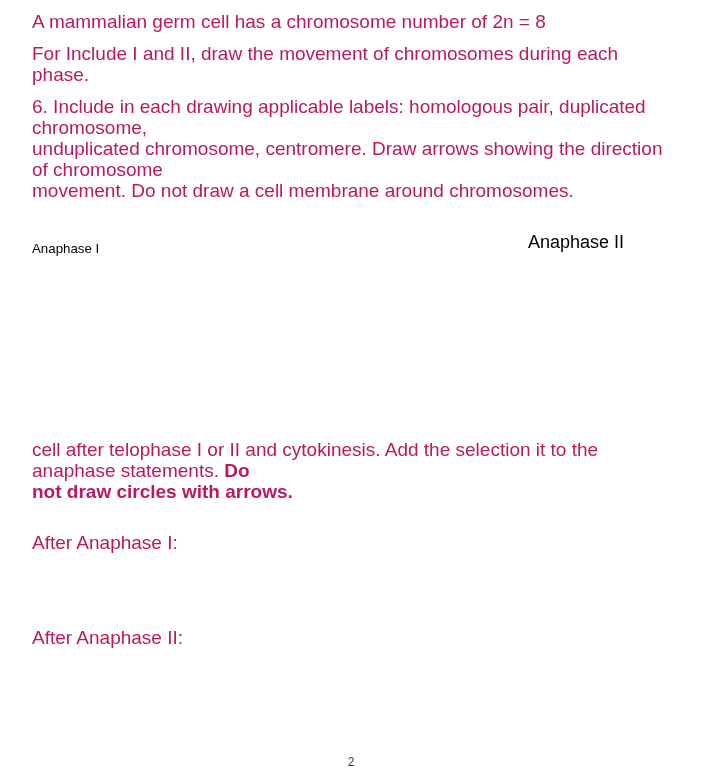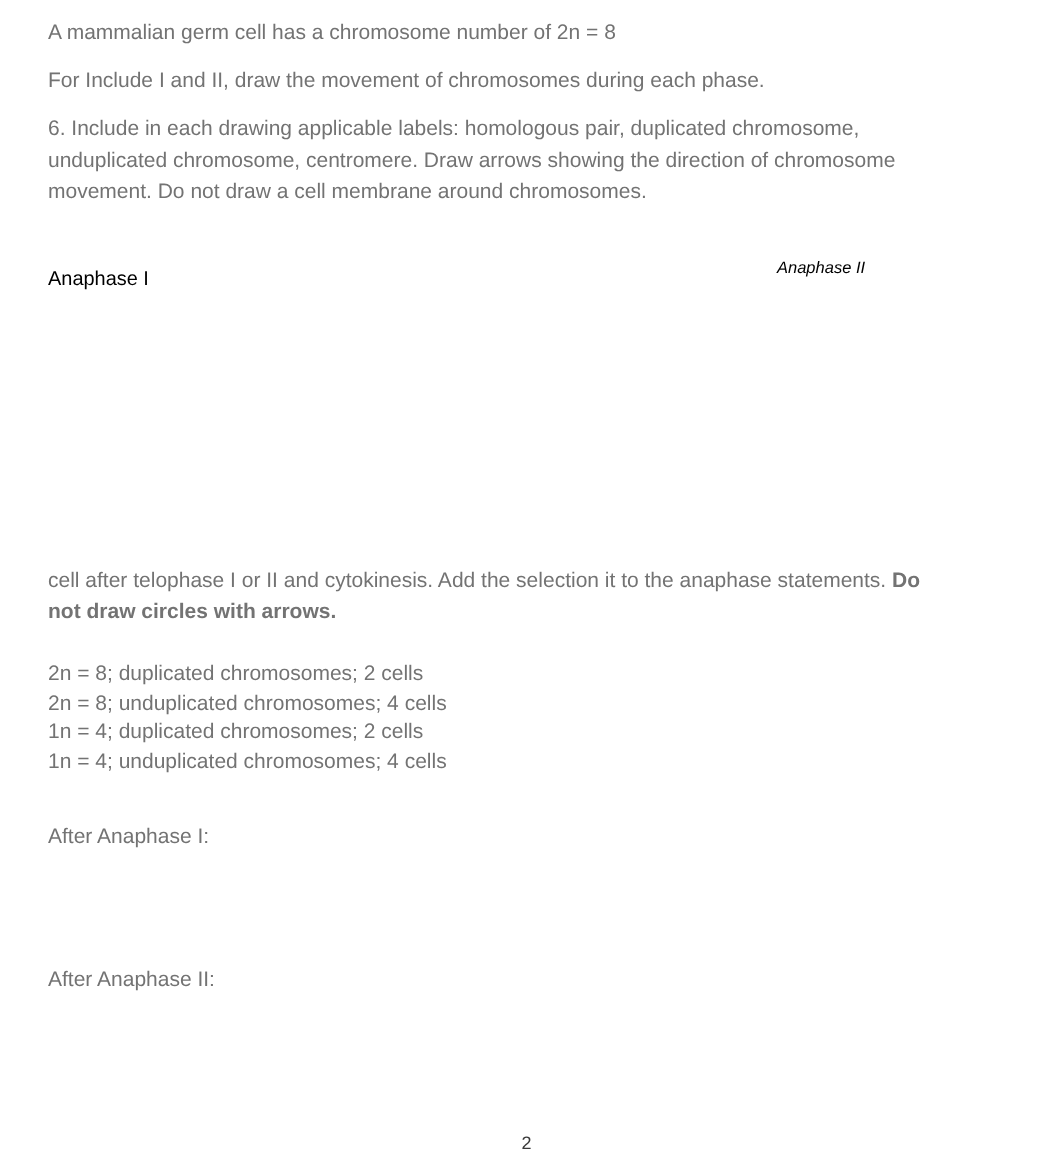--- a/index.html
+++ b/index.html
@@ -24,48 +24,47 @@
     box-sizing: border-box;
   }
   .content {
     position: absolute;
     left: 32px;
     top: 11px;
     width: 640px;
   }
   p.line {
     margin: 0 0 0 0;
-    font-size: 14px;
+    font-size: 19px;
     line-height: 21px;
-    color: #737373;
+    color: #be185d;
   }
   .para {
     margin-bottom: 11px;
   }
 
   
   .anaphase-row {
     position: relative;
     height: 21px;
     margin-top: 31px;
   }
   .anaphase-left {
     position: absolute;
     left: 0;
     top: 6px;
     font-size: 13.3px;
     line-height: 21px;
   }
   .anaphase-right {
     position: absolute;
-    left: 486px;
+    left: 496px;
     top: 0;
-    font-size: 11px;
+    font-size: 18px;
     line-height: 21px;
-    font-style: italic;
   }
   .drawing-area {
     height: 186px;
   }
   .q2 {
     font-size: 13.3px;
     line-height: 21px;
     width: 626px;
   }
   .bold {
@@ -119,26 +118,20 @@
       <span class="anaphase-right">Anaphase II</span>
     </div>
 
     <div class="drawing-area"></div>
 
     <div class="q2">
       <p class="line"><span>cell after telophase I or II and cytokinesis.   Add the selection it to the anaphase statements.  </span><span class="bold">Do</span></p>
       <p class="line bold">not draw circles with arrows.</p>
     </div>
 
-    <div class="choices">
-      <p class="line">2n = 8; duplicated chromosomes; 2 cells</p>
-      <p class="line">2n = 8; unduplicated chromosomes; 4 cells</p>
-      <p class="line">1n = 4; duplicated chromosomes; 2 cells</p>
-      <p class="line">1n = 4; unduplicated chromosomes; 4 cells</p>
-    </div>
 
     <div class="after-block">
       <p class="line">After Anaphase I:</p>
     </div>
 
     <div class="after-gap"></div>
 
     <div>
       <p class="line">After Anaphase II:</p>
     </div>

